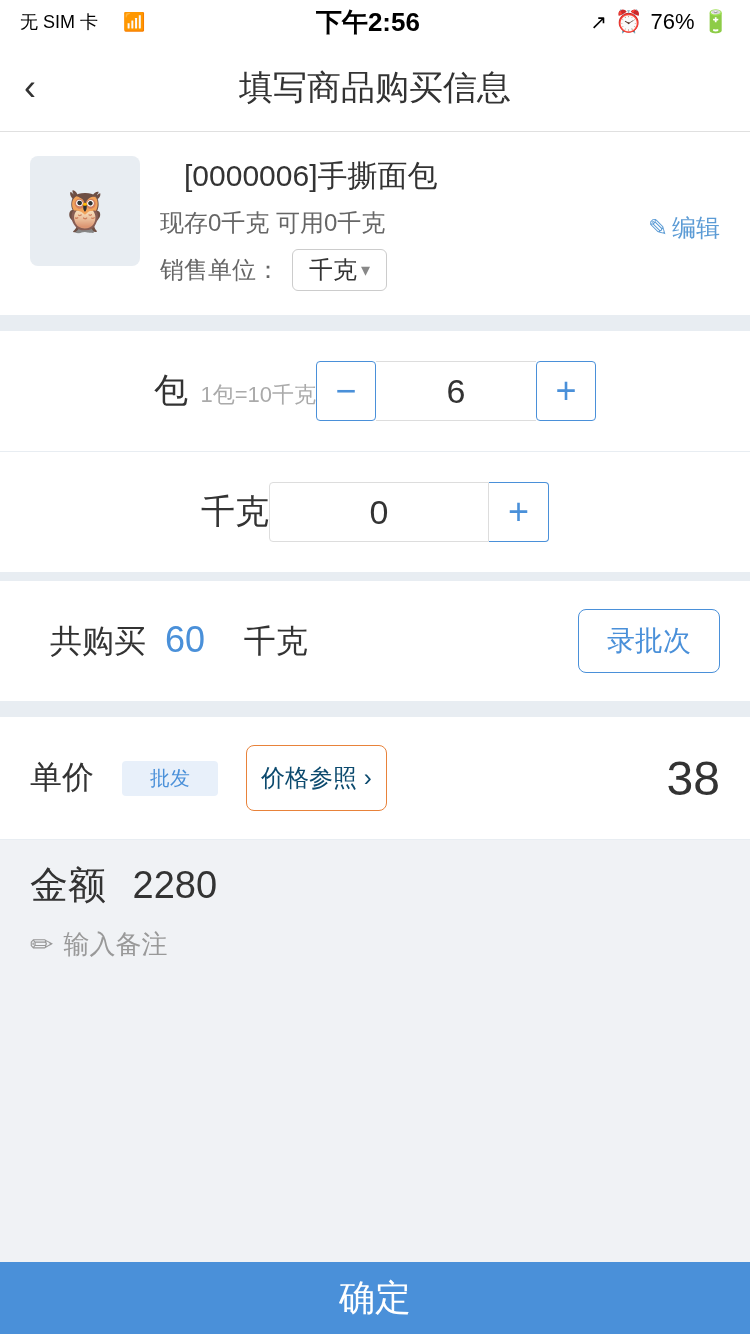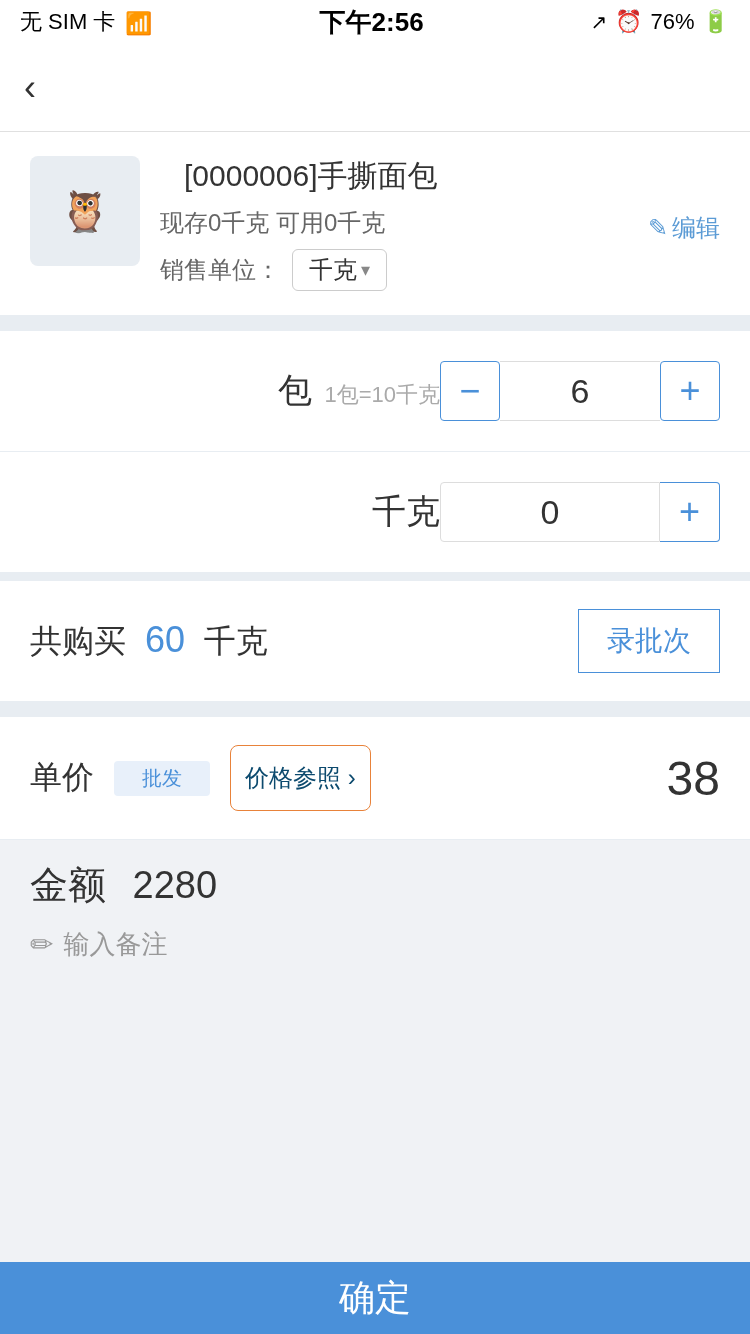--- a/index.html
+++ b/index.html
@@ -17,21 +17,21 @@
       width: 750px;
       height: 44px;
       background: #fff;
       display: flex;
       align-items: center;
       justify-content: space-between;
       padding: 0 20px;
       font-size: 24px;
       color: #000;
     }
-    .status-left { display: flex; align-items: flex-end; gap: 4px; font-size: 22px; }
+    .status-left { display: flex; align-items: center; gap: 20px; font-size: 18px; }
     .status-center { font-size: 26px; font-weight: 700; }
     .status-right { display: flex; align-items: center; gap: 8px; font-size: 22px; }
 
     
     .nav-bar {
       width: 750px;
       height: 88px;
       background: #fff;
       display: flex;
       align-items: center;
@@ -118,21 +118,21 @@
       align-items: center;
       gap: 4px;
     }
 
     
     .input-section {
       background: #fff;
       padding: 30px;
       display: flex;
       align-items: center;
-      justify-content: flex-end;
+      justify-content: center;
       border-bottom: 1px solid #e8edf2;
     }
     .input-section + .input-section {
       border-top: 0;
     }
     .input-label {
       font-size: 34px;
       color: #333;
     }
     .input-sub-label {
@@ -189,44 +189,45 @@
       justify-content: space-between;
       border-bottom: 8px solid #e8edf2;
     }
     .total-text {
       font-size: 32px;
       color: #333;
     }
     .total-text span {
       color: #333;
       font-weight: 500;
+      margin-left: 20px;
     }
     .batch-btn {
       border: 1px solid #4a90d9;
       color: #4a90d9;
       background: #fff;
-      border-radius: 0;
+      border-radius: 8px;
       padding: 12px 28px;
       font-size: 28px;
       cursor: pointer;
     }
 
     
     .price-section {
       background: #fff;
       padding: 28px 30px;
       display: flex;
       align-items: center;
       justify-content: space-between;
       border-bottom: 1px solid #e8edf2;
     }
     .price-left {
       display: flex;
       align-items: center;
-      gap: 20px;
+      gap: 28px;
     }
     .price-label { font-size: 32px; color: #333; }
     .price-badge {
       background: #e8f0fa;
       color: #4a90d9;
       font-size: 20px;
       padding: 4px 28px;
       border-radius: 4px;
     }
     .price-ref-btn {
@@ -300,20 +301,21 @@
   <div class="status-right">
     <span style="font-size:20px;">↗</span>
     <span>⏰</span>
     <span>76%</span>
     <span>🔋</span>
   </div>
 </div>
 
 <div class="nav-bar">
   <div class="nav-back">‹</div>
+  <div class="nav-title">填写商品购买信息</div>
 </div>
 
 <div class="product-card-wrapper">
   <div class="product-card">
     <div class="product-thumb">
       <span class="product-thumb-icon">🦉</span>
     </div>
     <div class="product-info">
       <div class="product-name">[0000006]手撕面包</div>
       <div class="product-stock">现存0千克  可用0千克</div>

